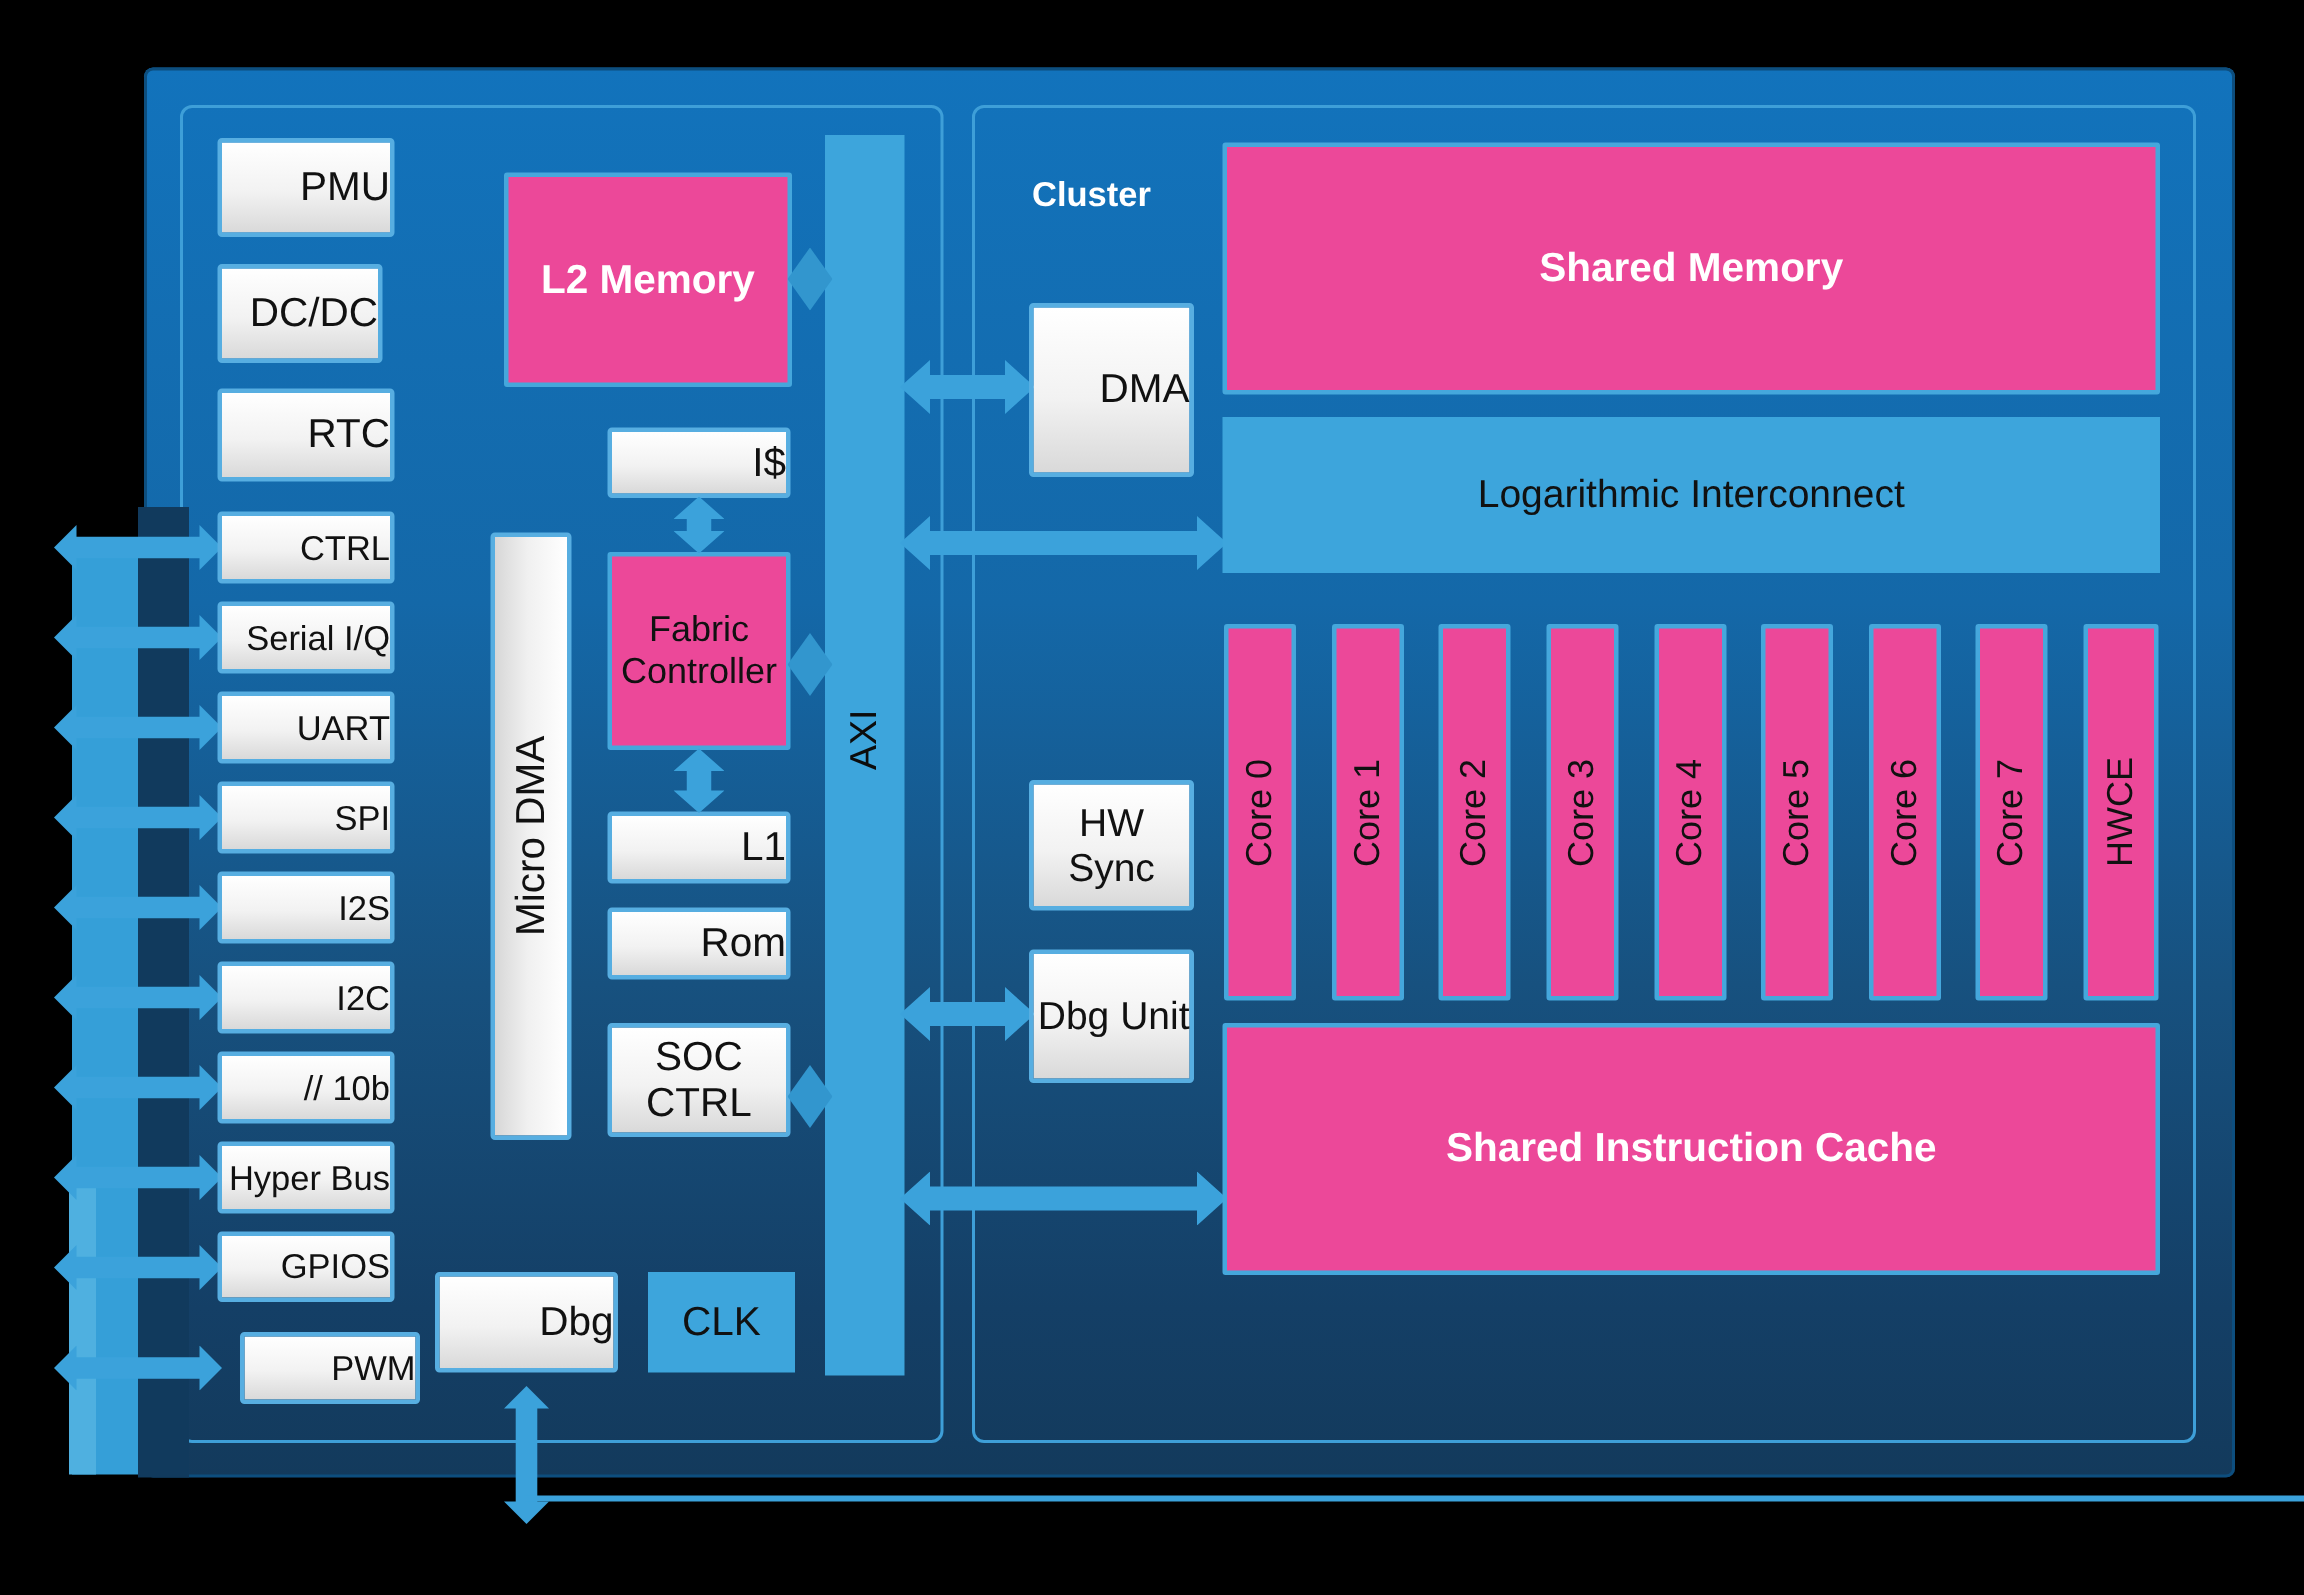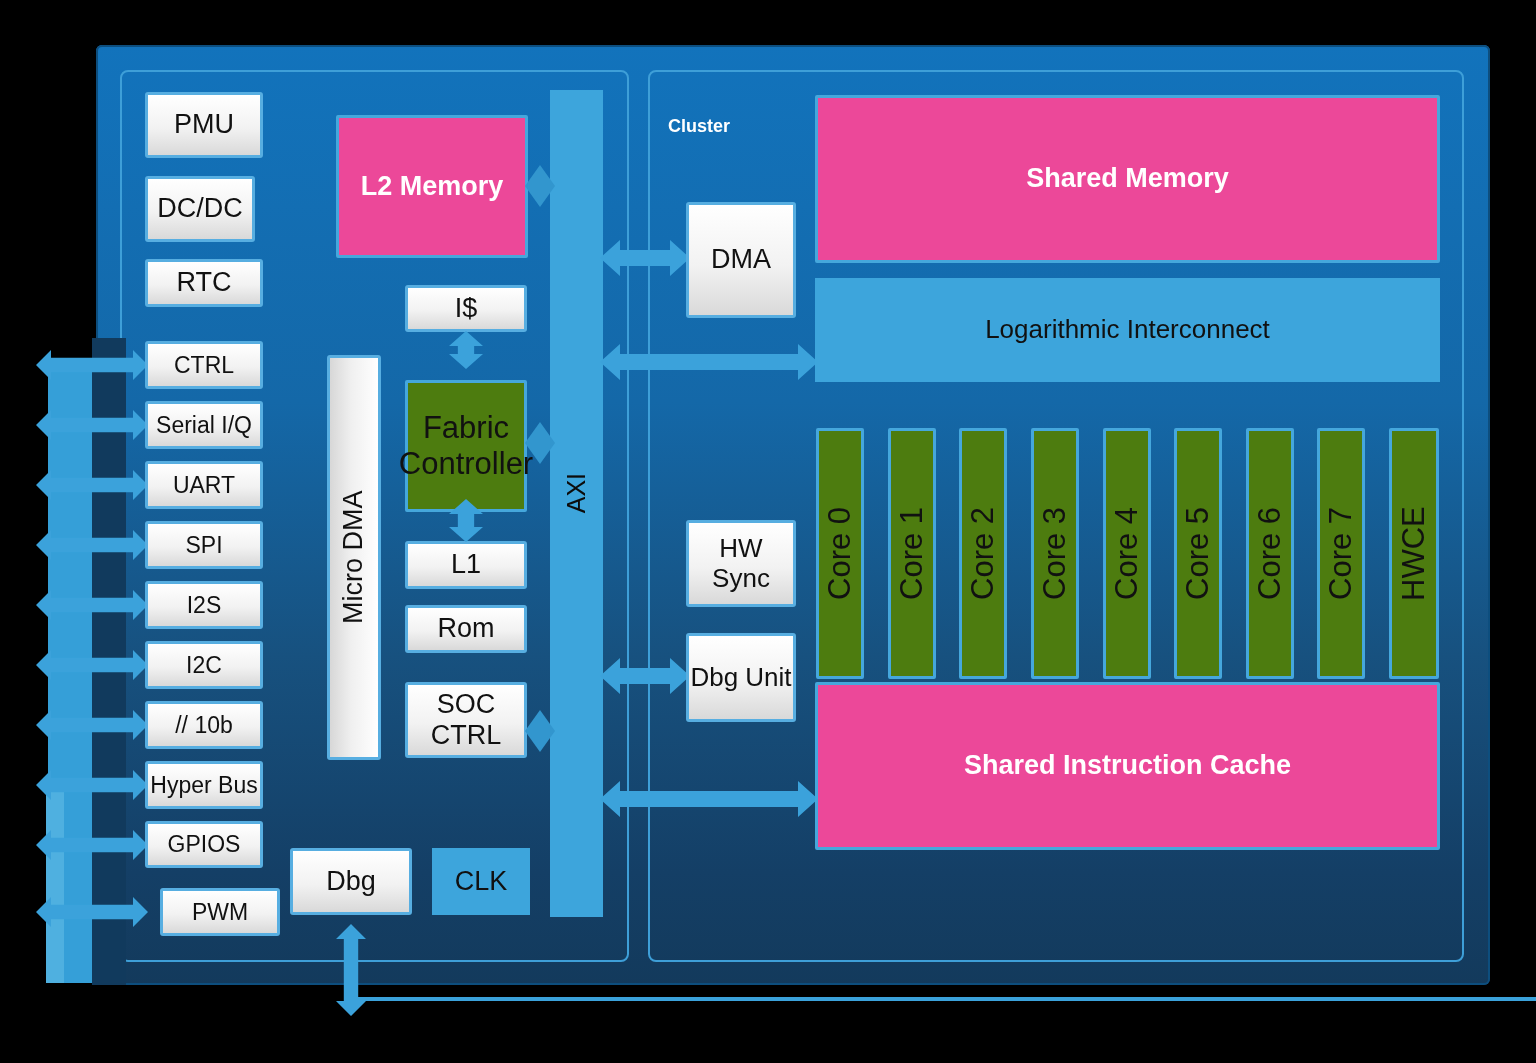--- a/index.html
+++ b/index.html
@@ -21,40 +21,40 @@
     position:absolute; left:92px; top:338px; width:34px; height:647px;
     background:#113A5D;
   }
   
   .box{
     position:absolute; display:flex; align-items:center; justify-content:center;
     text-align:center; color:#111; line-height:1.15; box-sizing:border-box;
   }
   .white{
     background:linear-gradient(180deg,#ffffff 0%,#f2f2f2 55%,#d9d9d9 100%);
-    border:3px solid #57AEE1; border-radius:3px; font-size:27px;
+    border:3px solid #57AEE1; border-radius:3px; font-size:27px;justify-content:flex-end;
   }
   .white.small{font-size:23px;}
   .green{
     background:#ec4899; border:3px solid #45A7DC; border-radius:2px;
     color:#fff; font-weight:bold; font-size:27px;
   }
   .cyan{
-    background:#4d7c0f; border:3px solid #45A7DC; border-radius:2px; font-size:31px;margin-top:12px;
+    background:#ec4899; border:3px solid #45A7DC; border-radius:2px; font-size:24px;
   }
   .ltblue{ background:#3DA5DC; font-size:27px; }
   .vert{ 
     writing-mode:vertical-rl; transform:rotate(180deg); white-space:nowrap;
   }
   .vwhite{
     background:linear-gradient(90deg,#ffffff 0%,#f0f0f0 55%,#d7d7d7 100%);
     border:3px solid #57AEE1; border-radius:3px; font-size:27px;
   }
   .cluster-label{
-    position:absolute; color:#fff; font-weight:bold; font-size:18px;
+    position:absolute; color:#fff; font-weight:bold; font-size:23px;margin-left:20px;
   }
   .axi-label{
     position:absolute; color:#0c0c0c; font-size:25px;
     writing-mode:vertical-rl; transform:rotate(180deg);
   }
   
   .bar{ position:absolute; background:#359FD8; }
   .bar.lighter{ background:#4FB0E0; }
   .h-arrow{
     position:absolute; background:#3BA2DB;
@@ -106,21 +106,21 @@
   <div class="h-arrow branch" style="left:36px;top:770px;width:112px;height:30px;"></div>
   <div class="h-arrow branch" style="left:36px;top:830px;width:112px;height:30px;"></div>
   <div class="h-arrow branch" style="left:36px;top:897px;width:112px;height:30px;"></div>
 
   <div class="box white" style="left:145px;top:92px;width:118px;height:66px;">
       <span>PMU</span>
     </div>
   <div class="box white" style="left:145px;top:176px;width:110px;height:66px;">
       <span>DC/DC</span>
     </div>
-  <div class="box white" style="left:145px;top:259px;width:118px;height:48px;">
+  <div class="box white" style="left:145px;top:259px;width:118px;height:62px;">
       <span>RTC</span>
     </div>
 
   <div class="box white small" style="left:145px;top:341px;width:118px;height:48px;">
       <span>CTRL</span>
     </div>
   <div class="box white small" style="left:145px;top:401px;width:118px;height:48px;">
       <span>Serial I/Q</span>
     </div>
   <div class="box white small" style="left:145px;top:461px;width:118px;height:48px;">

